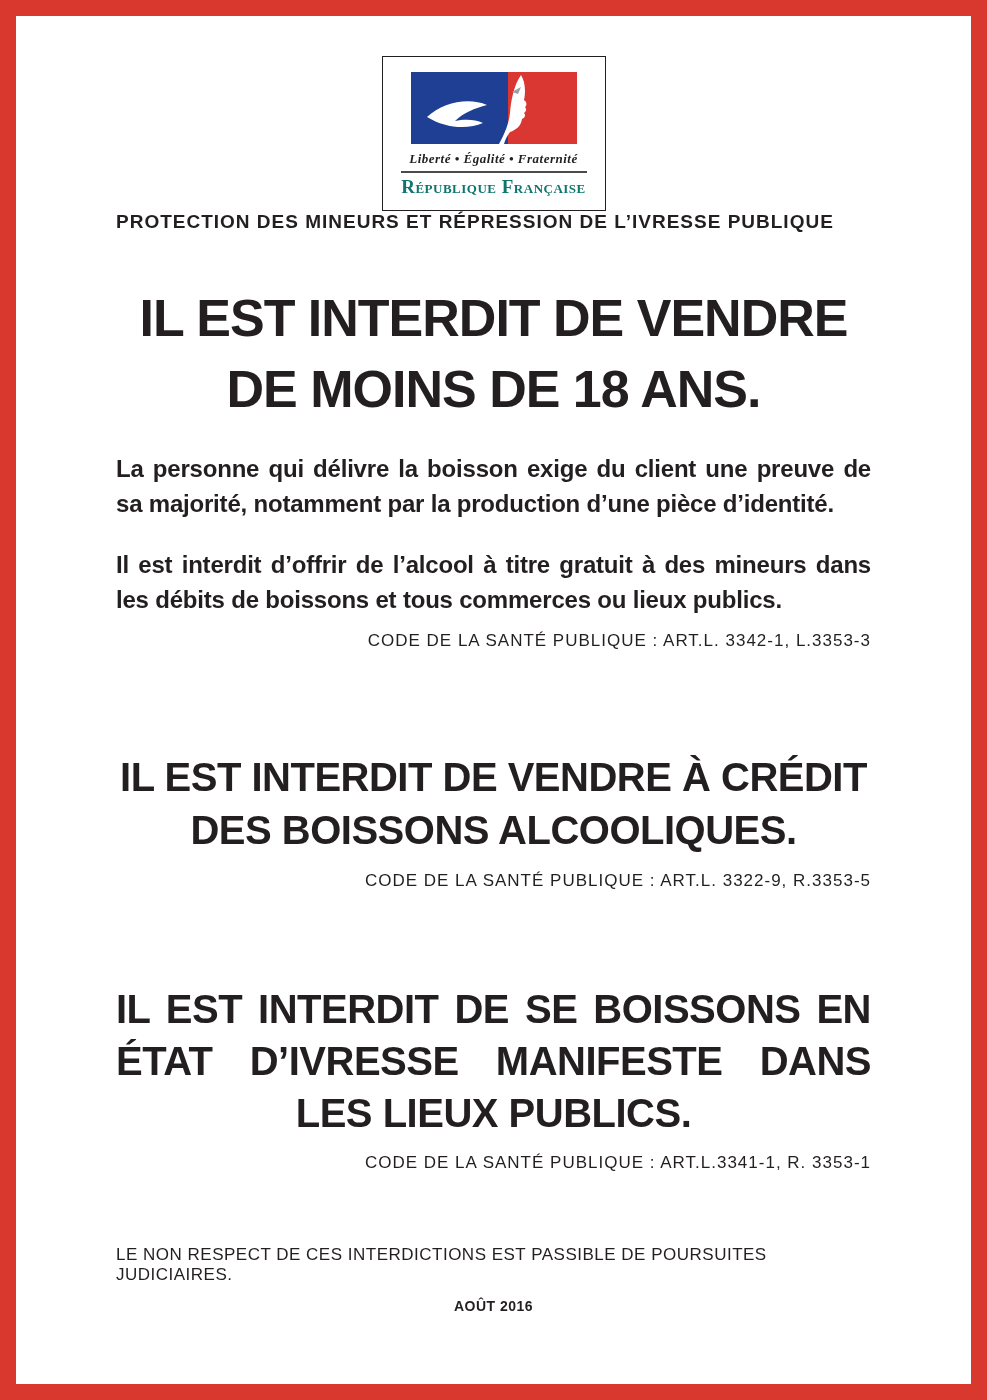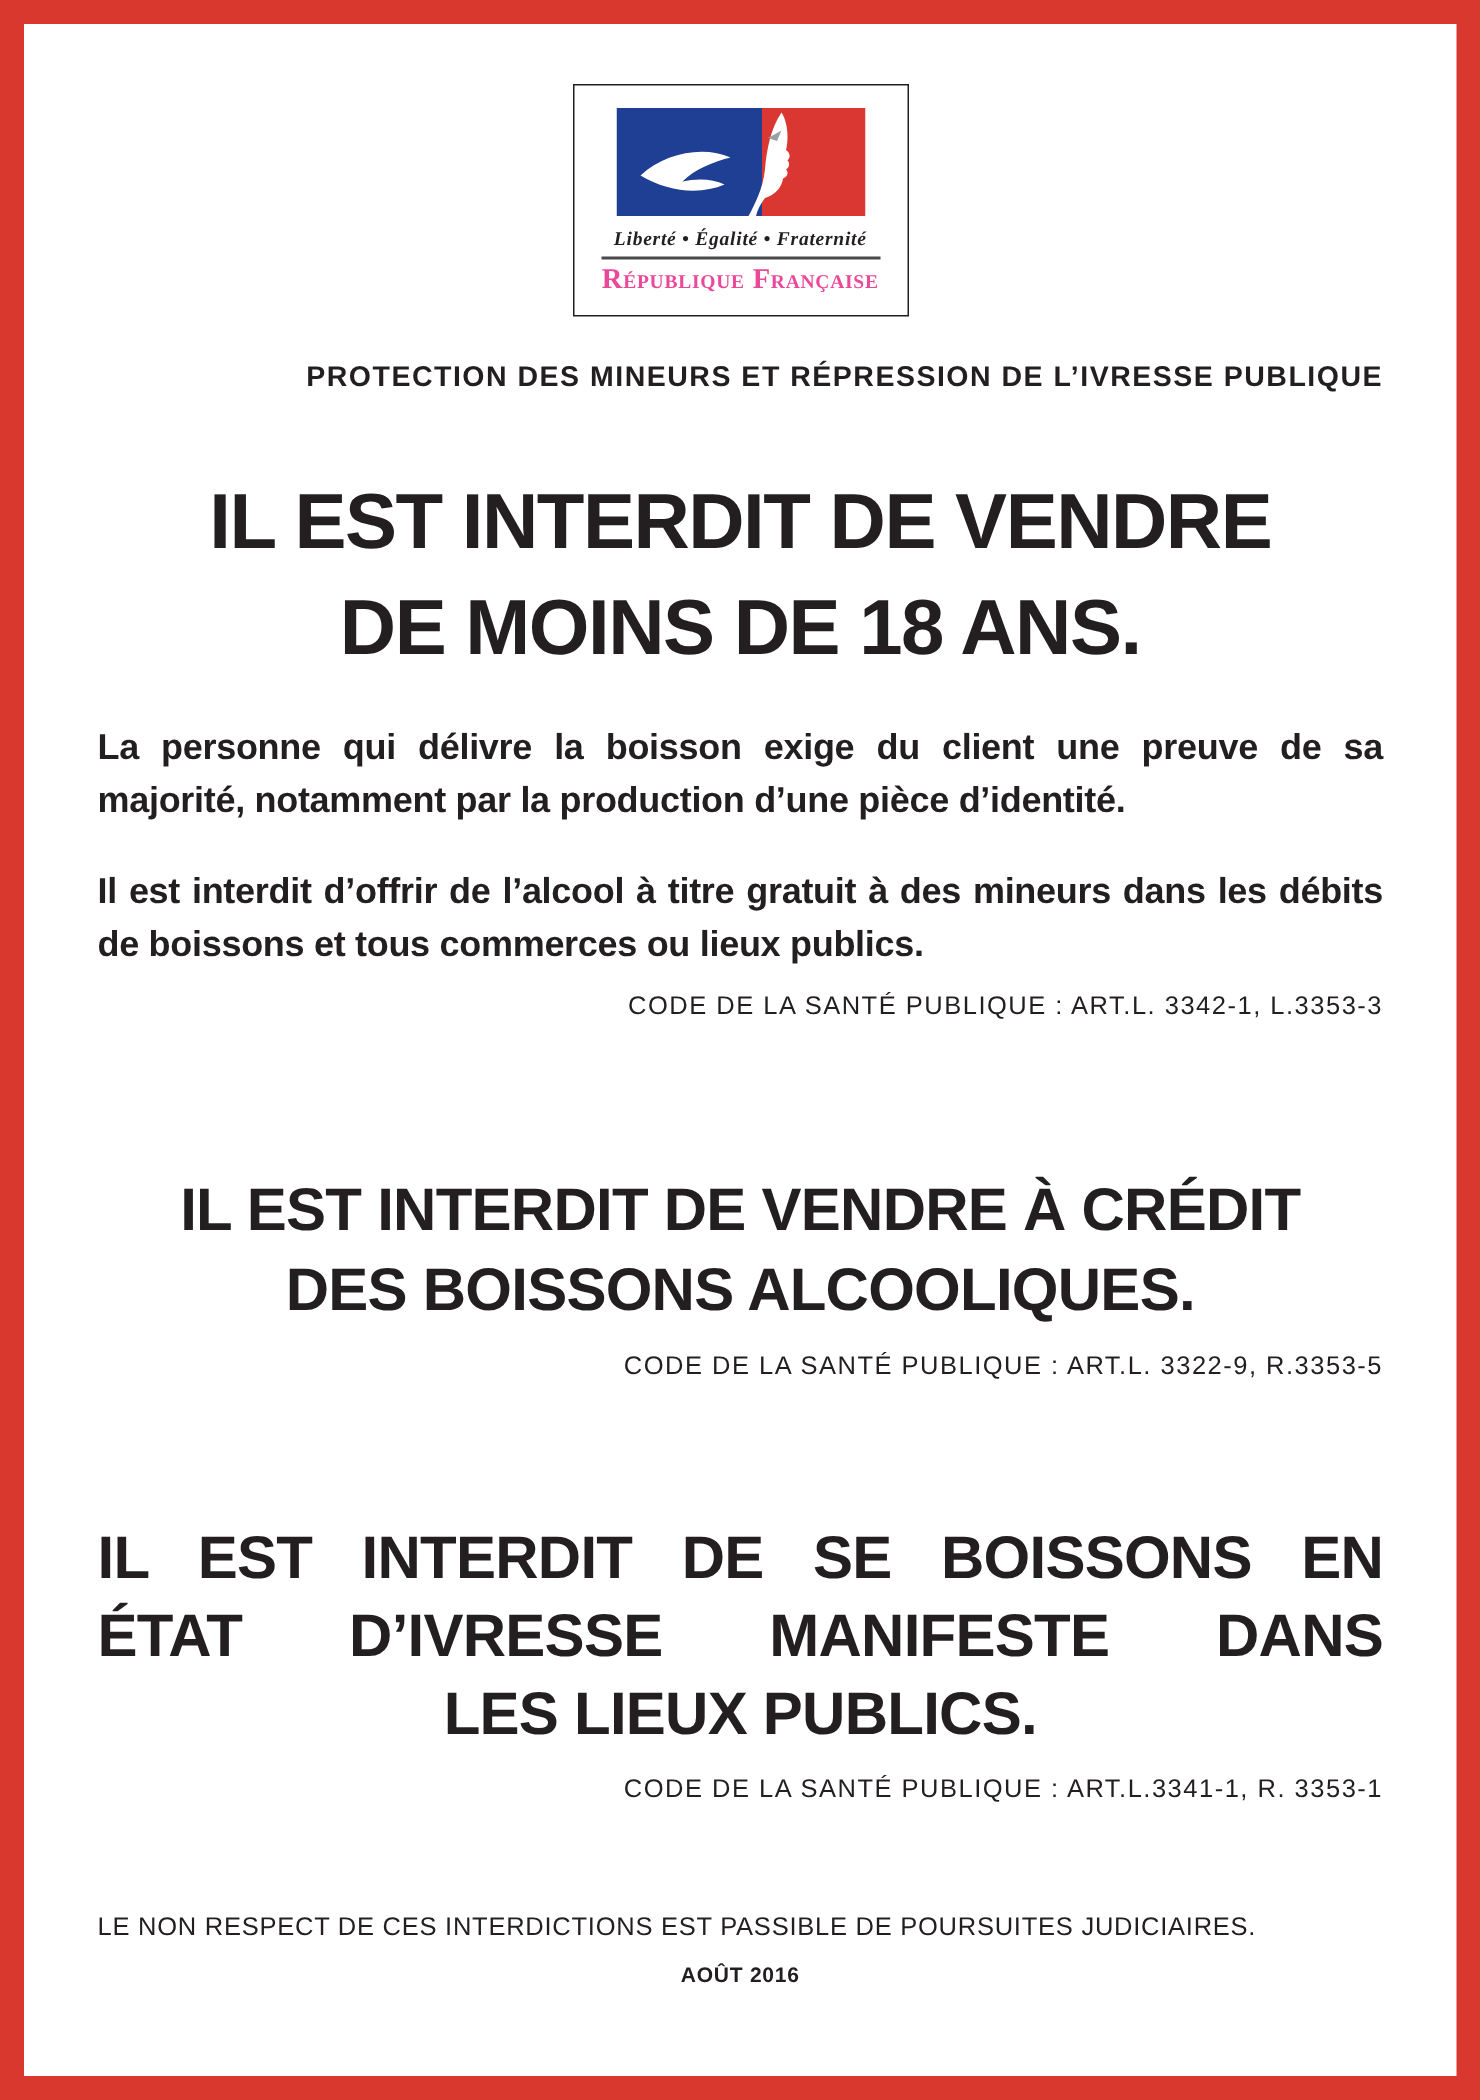--- a/index.html
+++ b/index.html
@@ -10,21 +10,21 @@
     position: relative;
     width: 987px;
     height: 1400px;
     border: 16px solid #d9382f;
     background: #ffffff;
     overflow: hidden;
   }
   .content {
     width: 100%;
     height: 100%;
-    padding: 0 49px;
+    padding: 0 100px;
     display: flex;
     flex-direction: column;
     align-items: stretch;
   }
 
   
   .logo-box {
     width: 224px;
     margin: 40px auto 0 auto;
     border: 1px solid #231f20;
@@ -47,27 +47,26 @@
     height: 2px;
     background: #4a4a4a;
     margin: 4px auto 3px auto;
   }
   .logo-republic {
     font-family: "Liberation Serif", serif;
     font-variant: small-caps;
     font-weight: bold;
     font-size: 19px;
     letter-spacing: 0.5px;
-    color: #ec4899;
+    color: #0f766e;
   }
 
   
   .subtitle {
-    margin-top: 30px;
-    text-align: right;
+    text-align: left;
     font-weight: bold;
     font-size: 19px;
     letter-spacing: 1px;
   }
 
   
   .h1 { margin-top: 50px; font-weight: bold; font-size: 52px; line-height: 71px; letter-spacing: -1px; text-align: center; }
   .h2 { margin-top: 100px; font-weight: bold; font-size: 40px; line-height: 53px; letter-spacing: -0.5px; text-align: center; }
   .h3 { margin-top: 92px; font-weight: bold; font-size: 40px; line-height: 52px; letter-spacing: -0.5px; text-align: center; }
   .hline { display: block; }

